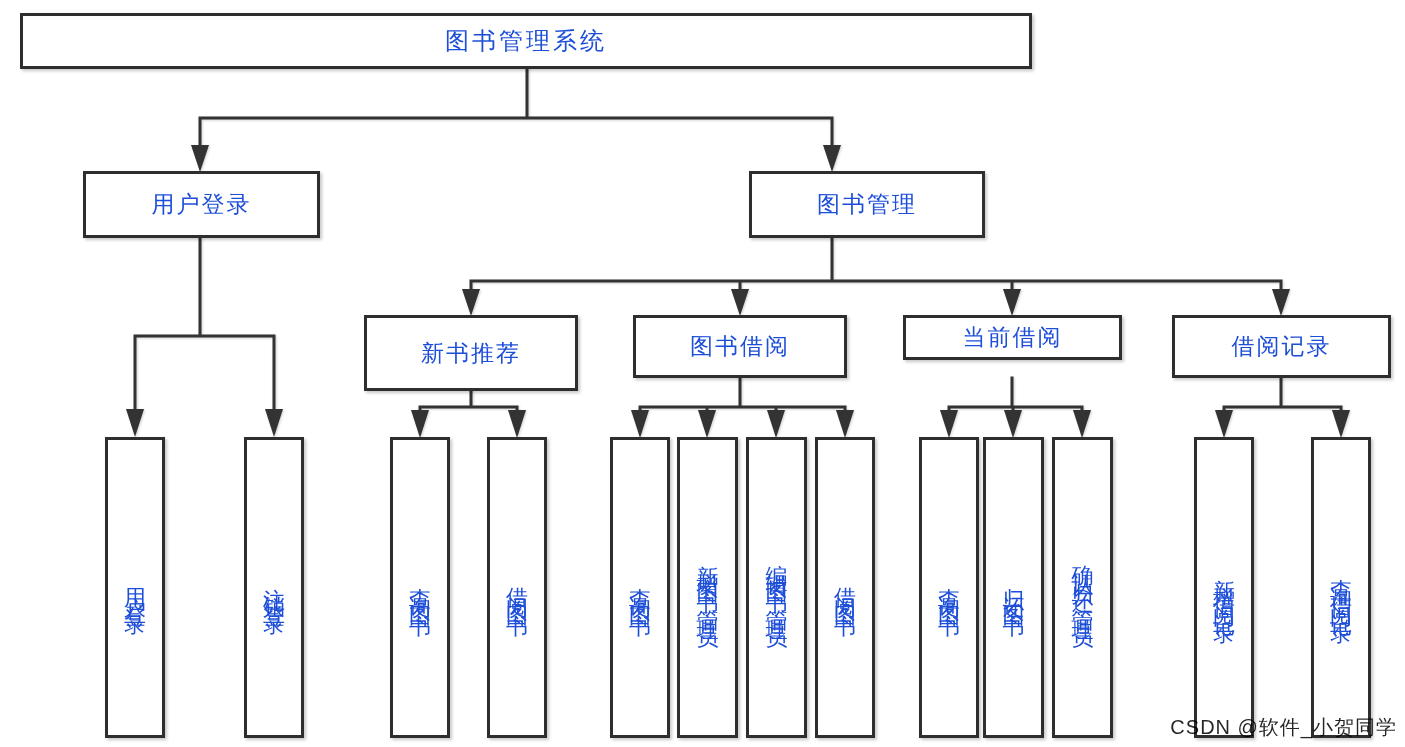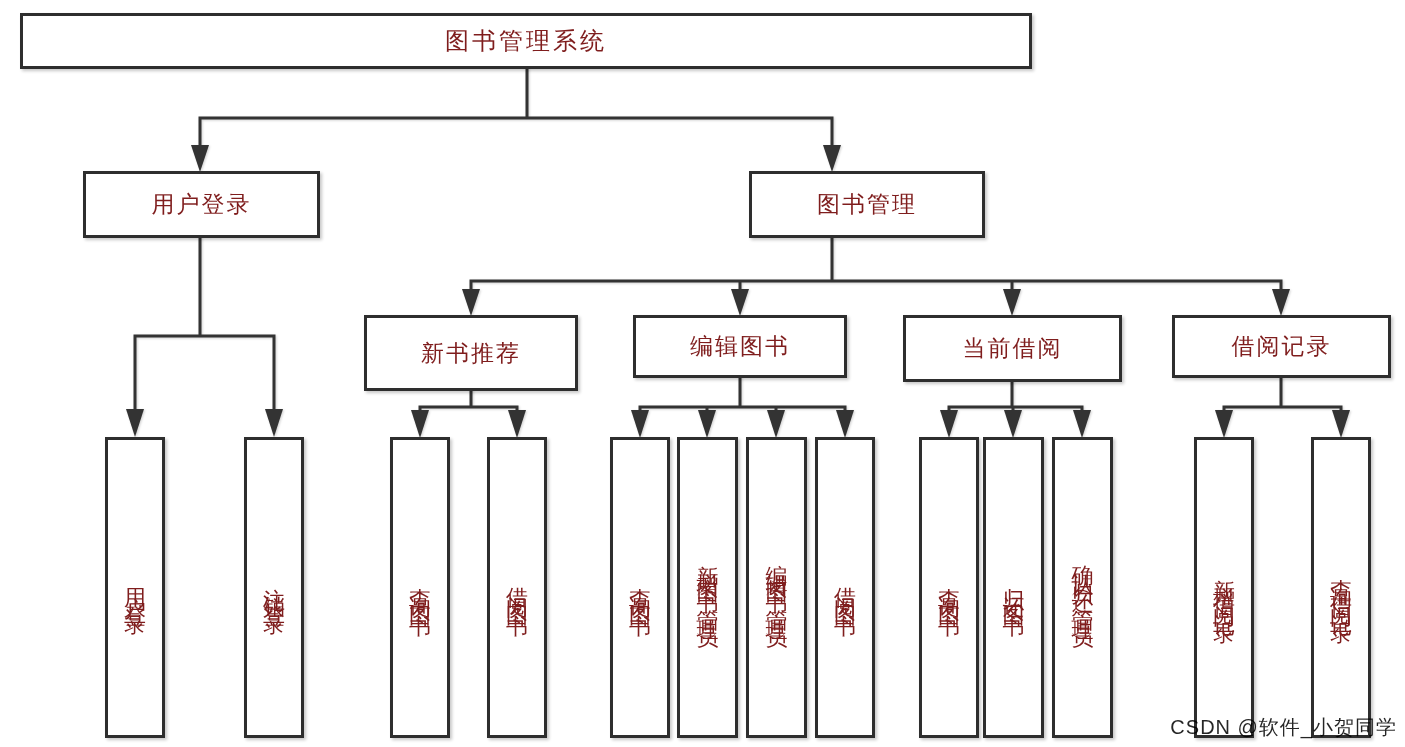--- a/index.html
+++ b/index.html
@@ -12,21 +12,21 @@
     overflow: hidden;
   }
   .box {
     position: absolute;
     background: #ffffff;
     border: 3px solid #2e2e2e;
     box-sizing: border-box;
     display: flex;
     align-items: center;
     justify-content: center;
-    color: #7f1d1d;
+    color: #1d4ed8;
     box-shadow: 2px 2px 3px rgba(0,0,0,0.22);
   }
   .hbox {
     font-size: 23px;
     letter-spacing: 2px;
     white-space: nowrap;
   }
   .rootbox {
     font-size: 24px;
     letter-spacing: 3px;
@@ -120,22 +120,22 @@
       <polygon points="1332,410 1350,410 1341,438"></polygon>
     </g>
   </svg>
 
   <div class="box hbox rootbox" style="left:20px; top:13px; width:1012px; height:56px;">图书管理系统</div>
 
   <div class="box hbox" style="left:83px; top:171px; width:237px; height:67px;">用户登录</div>
   <div class="box hbox" style="left:714px; top:171px; width:236px; height:67px;margin-left:35px;">图书管理</div>
 
   <div class="box hbox" style="left:364px; top:315px; width:214px; height:76px;">新书推荐</div>
-  <div class="box hbox" style="left:633px; top:315px; width:214px; height:63px;">编辑图书</div>
-  <div class="box hbox" style="left:903px; top:315px; width:219px; height:67px;">当前借阅</div>
+  <div class="box hbox" style="left:633px; top:315px; width:214px; height:63px;">图书借阅</div>
+  <div class="box hbox" style="left:903px; top:315px; width:219px; height:45px;">当前借阅</div>
   <div class="box hbox" style="left:1172px; top:315px; width:219px; height:63px;">借阅记录</div>
 
   <div class="box leaf" style="left:105px; top:437px; width:60px; height:301px;">用户登录</div>
   <div class="box leaf" style="left:244px; top:437px; width:60px; height:301px;">注销登录</div>
 
   <div class="box leaf" style="left:390px; top:437px; width:60px; height:301px;">查询图书</div>
   <div class="box leaf" style="left:487px; top:437px; width:60px; height:301px;">借阅图书</div>
 
   <div class="box leaf" style="left:610px; top:437px; width:60px; height:301px;">查询图书</div>
   <div class="box leaf" style="left:677px; top:437px; width:61px; height:301px;">新增图书（管理员）</div>

